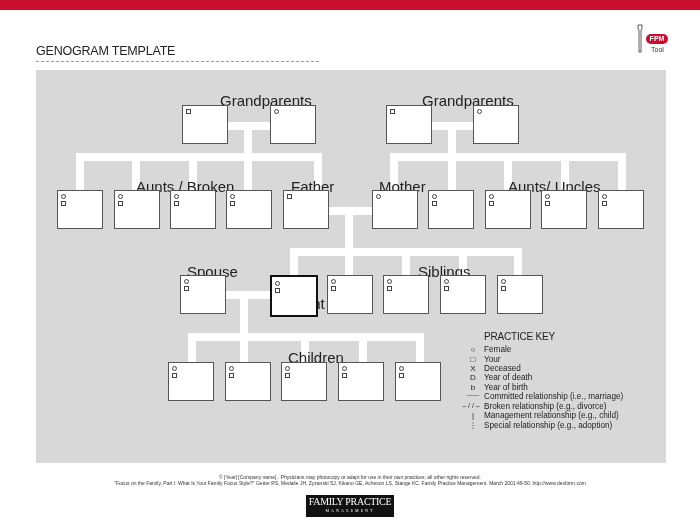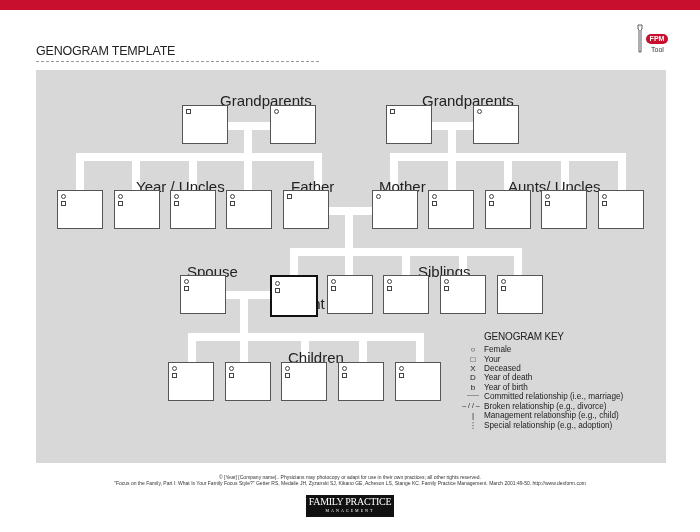--- a/index.html
+++ b/index.html
@@ -79,21 +79,21 @@
 <div class="conn" style="left:240px;top:291px;width:8px;height:47px;"></div>
 <div class="conn" style="left:188px;top:333px;width:236px;height:8px;"></div>
 <div class="conn" style="left:188px;top:333px;width:8px;height:29px;"></div>
 <div class="conn" style="left:240px;top:333px;width:8px;height:29px;"></div>
 <div class="conn" style="left:301px;top:333px;width:8px;height:29px;"></div>
 <div class="conn" style="left:359px;top:333px;width:8px;height:29px;"></div>
 <div class="conn" style="left:416px;top:333px;width:8px;height:29px;"></div>
 
 <div class="lbl" style="left:220px;top:92px;">Grandparents</div>
 <div class="lbl" style="left:422px;top:92px;">Grandparents</div>
-<div class="lbl" style="left:136px;top:178px;">Year / Uncles</div>
+<div class="lbl" style="left:136px;top:178px;">Aunts / Broken</div>
 <div class="lbl" style="left:291px;top:178px;">Father</div>
 <div class="lbl" style="left:379px;top:178px;">Mother</div>
 <div class="lbl" style="left:508px;top:178px;text-align:center;">Aunts/ Uncles</div>
 <div class="lbl" style="left:187px;top:263px;">Spouse</div>
 <div class="lbl" style="left:278px;top:263px;margin-top:32px;">Patient</div>
 <div class="lbl" style="left:418px;top:263px;">Siblings</div>
 <div class="lbl" style="left:288px;top:349px;">Children</div>
 
 <div class="box" style="left:182px;top:105px;">
     <span class="sym square only"></span>
@@ -187,21 +187,21 @@
 <div class="box" style="left:338px;top:362px;">
     <span class="sym circle"></span>
     <span class="sym square"></span>
   </div>
 <div class="box" style="left:395px;top:362px;">
     <span class="sym circle"></span>
     <span class="sym square"></span>
   </div>
 
 <div class="key">
-  <div class="key-title">GENOGRAM KEY</div>
+  <div class="key-title">PRACTICE KEY</div>
   <div class="key-row" style="top:14px;">
       <span class="glyph">○</span>
       <span class="text">Female</span>
     </div>
   <div class="key-row" style="top:23.5px;">
       <span class="glyph">□</span>
       <span class="text">Your</span>
     </div>
   <div class="key-row" style="top:33px;">
       <span class="glyph">X</span>

